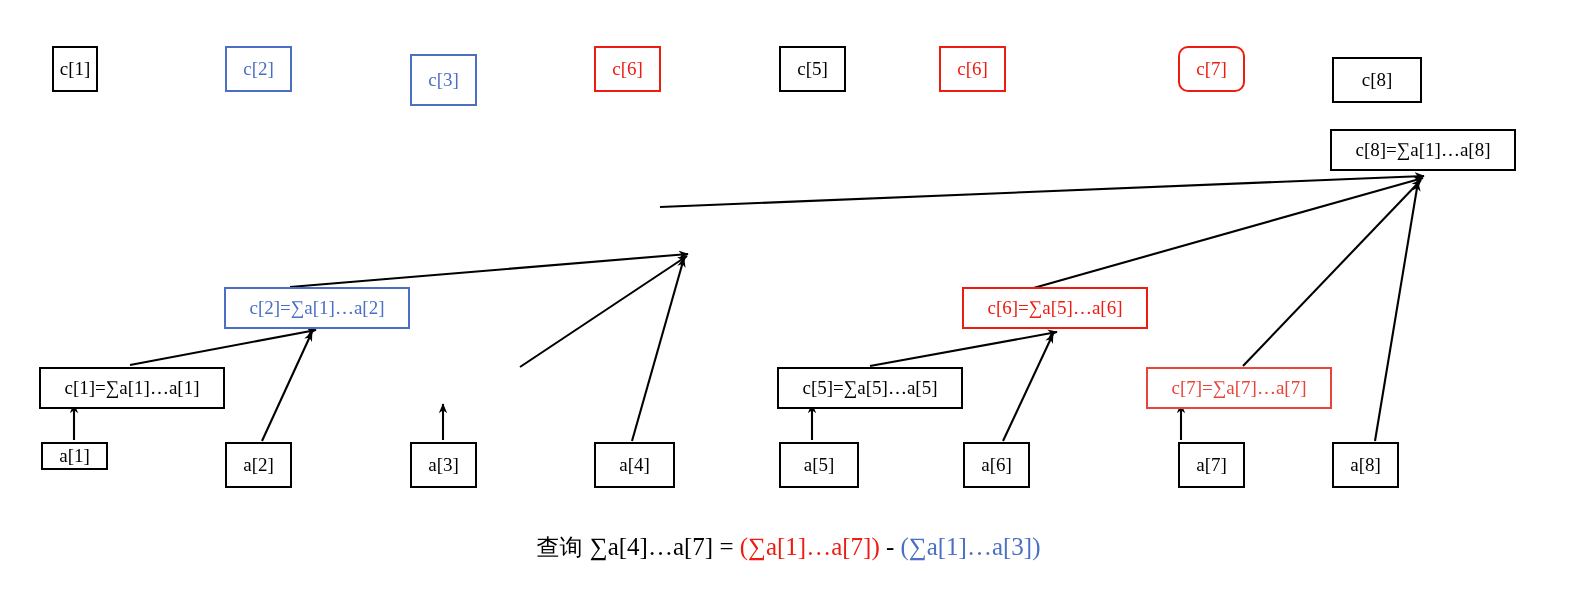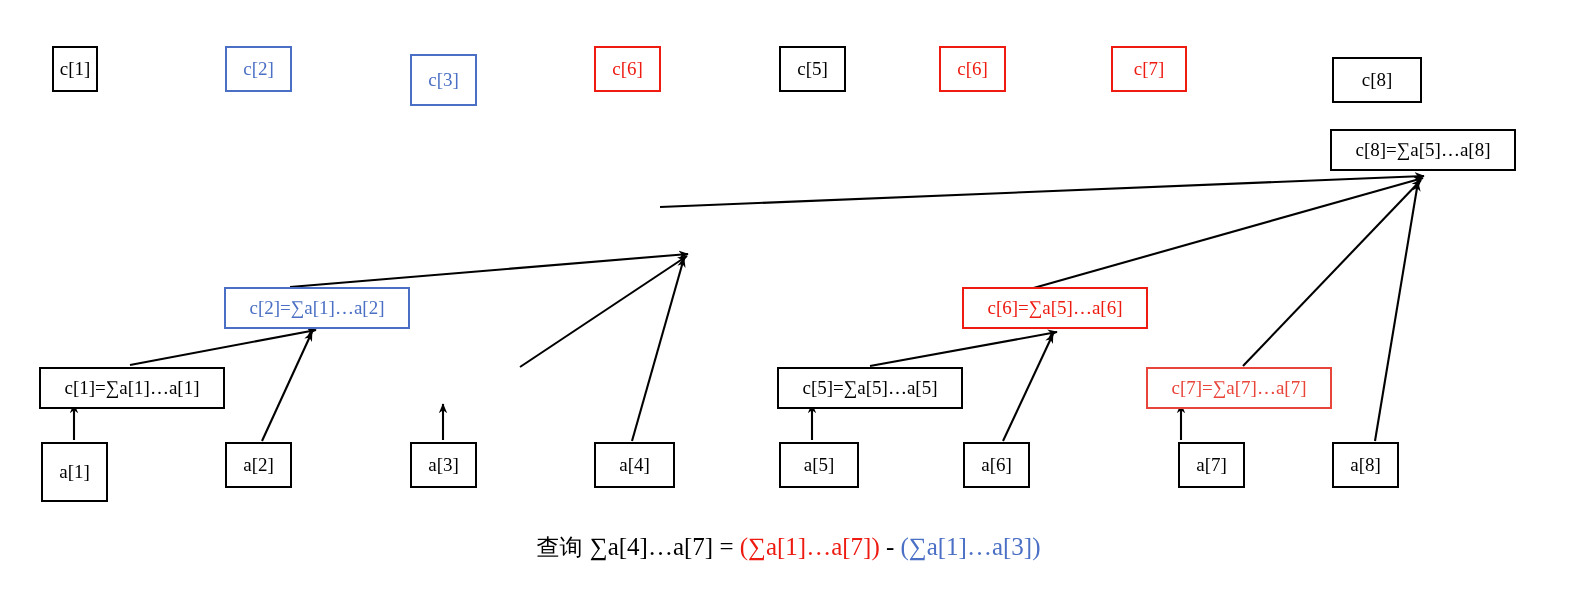--- a/index.html
+++ b/index.html
@@ -93,34 +93,34 @@
       <line x1="1375" y1="441" x2="1418" y2="182"></line>
     </g>
   </svg>
 
   <div class="box small c-black" style="left:52px; top:46px; width:46px; height:46px;">c[1]</div>
   <div class="box small c-blue" style="left:225px; top:46px; width:67px; height:46px;">c[2]</div>
   <div class="box small c-blue" style="left:410px; top:46px; width:67px; height:52px;margin-top:8px;">c[3]</div>
   <div class="box small c-red" style="left:594px; top:46px; width:67px; height:46px;">c[6]</div>
   <div class="box small c-black" style="left:779px; top:46px; width:67px; height:46px;">c[5]</div>
   <div class="box small c-red" style="left:939px; top:46px; width:67px; height:46px;">c[6]</div>
-  <div class="box small c-red" style="left:1111px; top:46px; width:76px; height:46px;">c[7]</div>
+  <div class="box small c-red" style="left:1178px; top:46px; width:67px; height:46px;border-radius:10px;">c[7]</div>
   <div class="box small c-black" style="left:1332px; top:57px; width:90px; height:46px;">c[8]</div>
 
-  <div class="box node c-black" style="left:1330px; top:129px; width:186px; height:42px;">c[8]=∑a[5]…a[8]</div>
+  <div class="box node c-black" style="left:1330px; top:129px; width:186px; height:42px;">c[8]=∑a[1]…a[8]</div>
 
 
   <div class="box node c-blue" style="left:224px; top:287px; width:186px; height:42px;">c[2]=∑a[1]…a[2]</div>
   <div class="box node c-red" style="left:962px; top:287px; width:186px; height:42px;">c[6]=∑a[5]…a[6]</div>
 
   <div class="box node c-black" style="left:39px; top:367px; width:186px; height:42px;">c[1]=∑a[1]…a[1]</div>
   <div class="box node c-black" style="left:777px; top:367px; width:186px; height:42px;">c[5]=∑a[5]…a[5]</div>
   <div class="box node c-red-l" style="left:1146px; top:367px; width:186px; height:42px;">c[7]=∑a[7]…a[7]</div>
 
-  <div class="box small c-black" style="left:41px; top:442px; width:67px; height:60px;">a[1]</div>
+  <div class="box small c-black" style="left:41px; top:442px; width:67px; height:28px;">a[1]</div>
   <div class="box small c-black" style="left:225px; top:442px; width:67px; height:46px;">a[2]</div>
   <div class="box small c-black" style="left:410px; top:442px; width:67px; height:46px;">a[3]</div>
   <div class="box small c-black" style="left:594px; top:442px; width:81px; height:46px;">a[4]</div>
   <div class="box small c-black" style="left:779px; top:442px; width:80px; height:46px;">a[5]</div>
   <div class="box small c-black" style="left:963px; top:442px; width:67px; height:46px;">a[6]</div>
   <div class="box small c-black" style="left:1148px; top:442px; width:67px; height:46px;margin-left:30px;">a[7]</div>
   <div class="box small c-black" style="left:1332px; top:442px; width:67px; height:46px;">a[8]</div>
 
   <div id="caption">
     <span class="cn">查询 </span><span>∑a[4]…a[7] = </span><span class="red">(∑a[1]…a[7])</span><span> - </span><span class="blue">(∑a[1]…a[3])</span>

